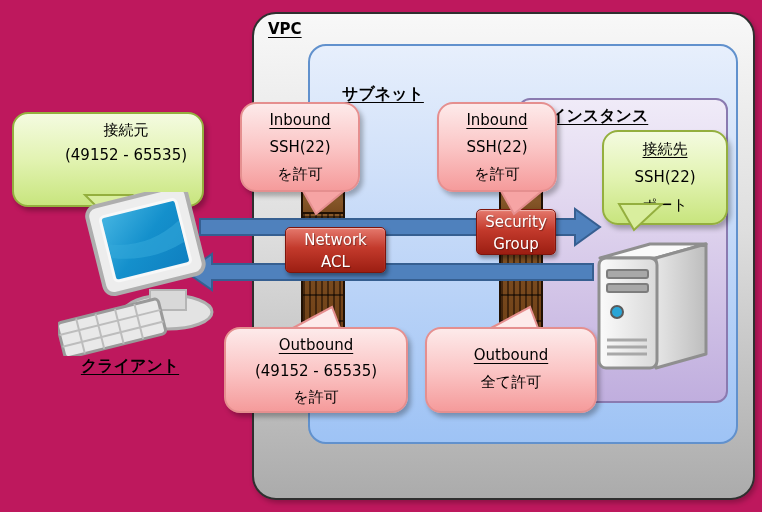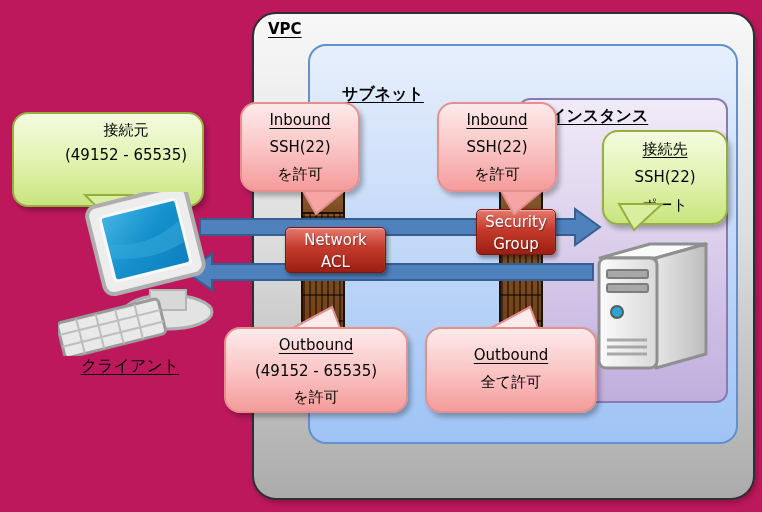--- a/index.html
+++ b/index.html
@@ -80,21 +80,21 @@
   .b-source{left:12px;top:112px;width:192px;height:95px;font-size:15px;line-height:25px;padding-top:4px;padding-left:36px;}
   .b-nacl-in{left:240px;top:102px;width:120px;height:90px;font-size:15px;line-height:27px;padding-top:3px;}
   .b-sg-in{left:437px;top:102px;width:120px;height:90px;font-size:15px;line-height:27px;padding-top:3px;}
   .b-dest{left:602px;top:110px;width:126px;height:95px;font-size:15px;line-height:28px;padding-top:3px;margin-top:20px;}
   .b-nacl-out{left:224px;top:327px;width:184px;height:86px;font-size:15px;line-height:26px;padding-top:3px;}
   .b-sg-out{left:425px;top:327px;width:172px;height:86px;font-size:15px;line-height:27px;padding-top:13px;}
   
   .icon{position:absolute;z-index:7;}
   .client-label{
     position:absolute;left:62px;top:356px;width:136px;z-index:7;
-    text-align:center;font-weight:normal;font-size:16px;
+    text-align:center;font-weight:bold;font-size:16px;
     text-decoration:underline;text-underline-offset:3px;
   }
 </style>
 </head>
 <body>
 
 <div id="stage">
 
   <div class="box vpc">
     <div class="box-label">VPC</div>

